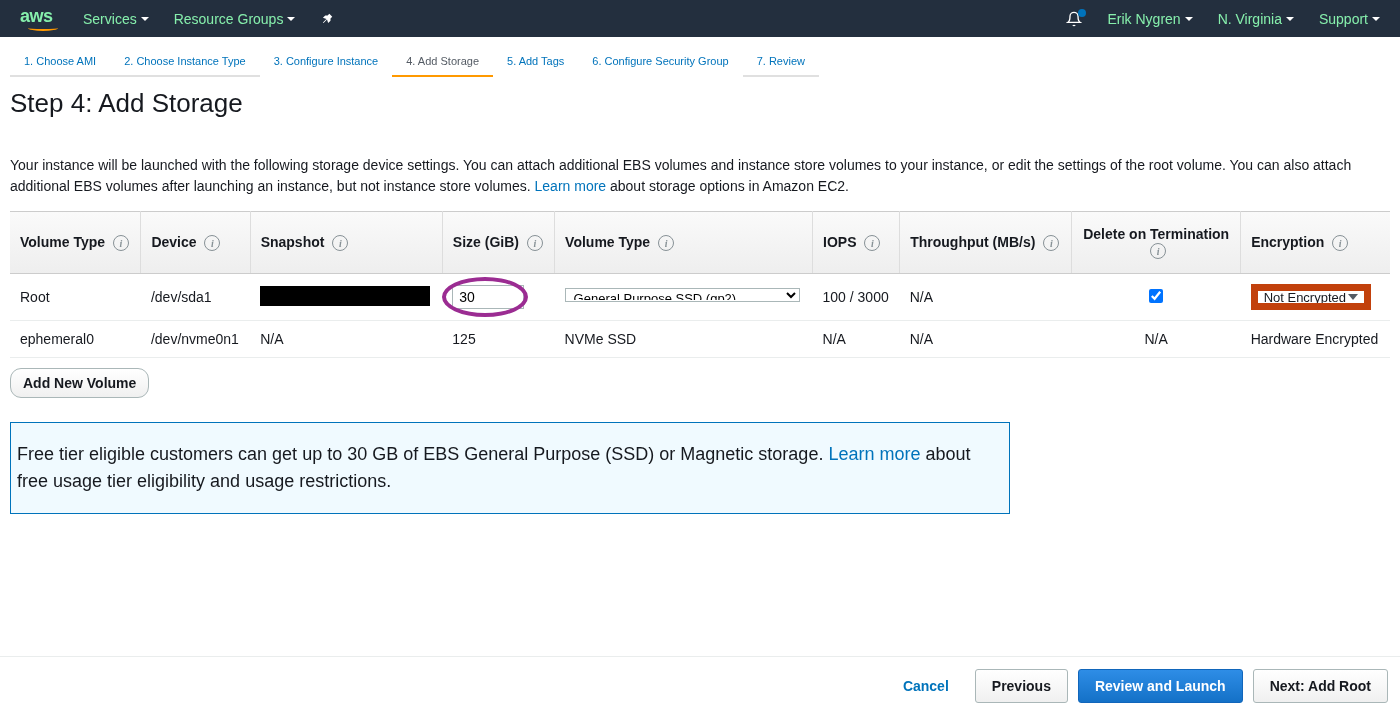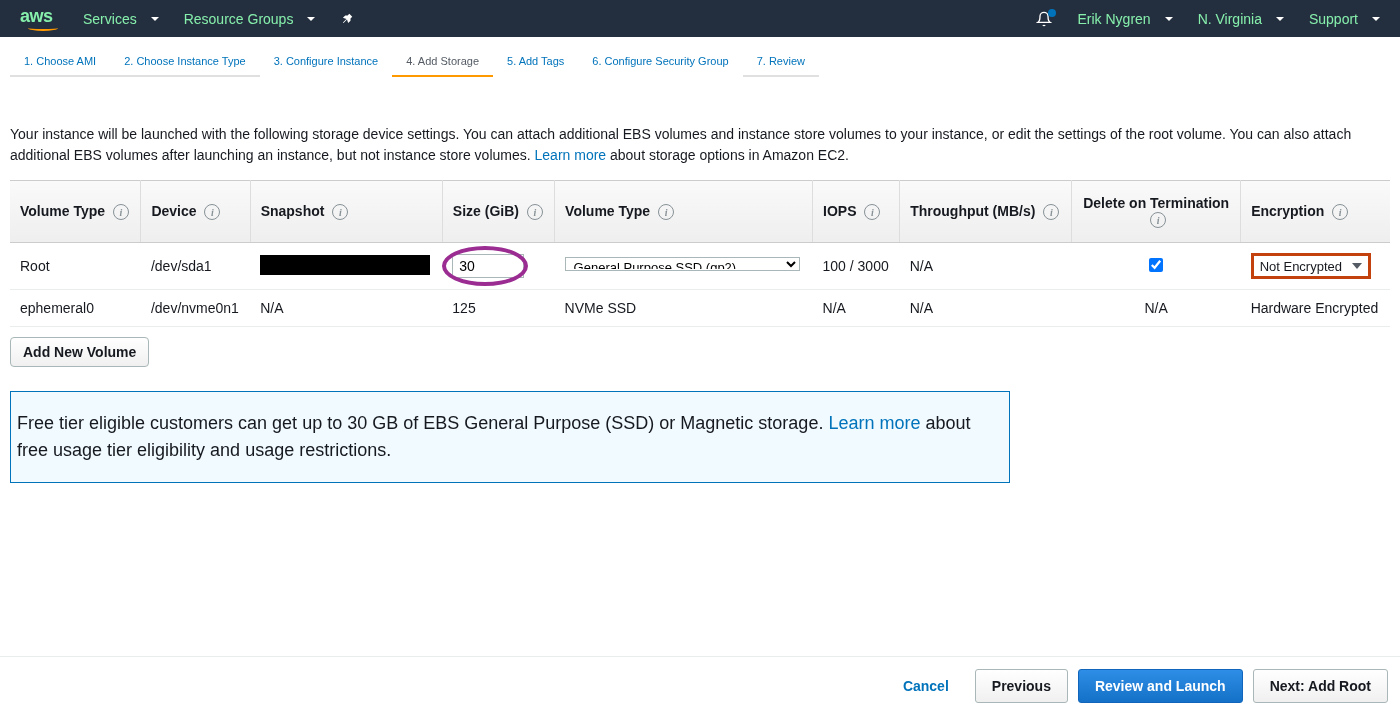--- a/index.html
+++ b/index.html
@@ -4,21 +4,21 @@
 <style>
   * { box-sizing: border-box; margin: 0; padding: 0; }
   body { font-family: "Amazon Ember", "Helvetica Neue", Arial, sans-serif; font-size: 14px; color: #16191f; background: #fff; }
   
   
   .topnav { background: #232f3e; height: 37px; display: flex; align-items: center; padding: 0 20px; color: #86efac; justify-content: space-between; }
   .topnav-left { display: flex; align-items: center; gap: 25px; }
   .topnav-right { display: flex; align-items: center; gap: 25px; }
   .aws-logo { font-weight: bold; font-size: 18px; letter-spacing: -0.5px; }
   .aws-logo .smile { display: block; height: 6px; border-bottom: 2px solid #ff9900; border-radius: 0 0 50% 50%; width: 30px; margin-left: 8px; margin-top: -2px; }
-  .topnav-item { font-size: 14px; font-weight: 500; display: flex; align-items: center; gap: 14px; cursor: pointer; }
+  .topnav-item { font-size: 14px; font-weight: 500; display: flex; align-items: center; gap: 4px; cursor: pointer; }
   .caret-down { width: 0; height: 0; border-left: 4px solid transparent; border-right: 4px solid transparent; border-top: 4px solid #fff; display: inline-block; }
   .pin-icon { font-size: 14px; }
   .bell-wrap { position: relative; }
   .bell-dot { position: absolute; top: -2px; right: -4px; width: 8px; height: 8px; background: #0073bb; border-radius: 50%; }
 
   
   .wizard-tabs { display: flex; gap: 0; padding: 10px 10px 0 10px; border-bottom: 1px solid transparent; }
   .wizard-tab { padding: 8px 14px; font-size: 11px; color: #0073bb; cursor: pointer; border-bottom: 2px solid transparent; }
   .wizard-tab.active { color: #545b64; border-bottom: 2px solid #ff9900; }
   .wizard-tab.inactive-border { border-bottom: 2px solid #e0e0e0; }
@@ -34,25 +34,25 @@
   .vol-table thead { background: linear-gradient(#fafafa,#eeeeee); }
   .vol-table th { text-align: left; padding: 14px 10px; font-size: 14px; font-weight: 600; color: #16191f; border-right: 1px solid #ddd; border-top: 1px solid #ccc; border-bottom: 1px solid #ccc; vertical-align: middle; }
   .vol-table th:last-child { border-right: none; }
   .vol-table td { padding: 10px 10px; font-size: 14px; border-bottom: 1px solid #eaeded; vertical-align: middle; }
   .info-icon { display: inline-flex; width: 16px; height: 16px; border: 1px solid #879196; border-radius: 50%; align-items: center; justify-content: center; font-size: 10px; color: #879196; font-style: italic; font-family: Georgia, serif; margin-left: 4px; vertical-align: middle; }
   .redacted { background: #000; width: 170px; height: 20px; display: inline-block; }
   .size-input { width: 72px; height: 24px; border: 1px solid #aab7b8; padding: 10px 6px; font-size: 14px; }
   .size-circle { position: absolute; width: 86px; height: 40px; border: 4px solid #9b2c92; border-radius: 50%; pointer-events: none; margin-left: -10px; margin-top: -8px; }
   .size-cell { position: relative; }
   .vol-select { width: 235px; height: 14px; border: 1px solid #aab7b8; font-size: 13px; padding: 1px 4px; background: #fff; }
-  .enc-select { width: 120px; height: 26px; border: 3px solid #c2410c; font-size: 13px; padding: 1px 6px; background: #fff; display: inline-flex; align-items: center; justify-content: space-between; overflow: hidden; white-space: nowrap; }
+  .enc-select { width: 120px; height: 26px; border: 7px solid #c2410c; font-size: 13px; padding: 1px 6px; background: #fff; display: inline-flex; align-items: center; justify-content: space-between; overflow: hidden; white-space: nowrap; }
   .enc-caret { width: 0; height: 0; border-left: 5px solid transparent; border-right: 5px solid transparent; border-top: 6px solid #545b64; display: inline-block; flex-shrink: 0; }
   input[type="checkbox"] { width: 14px; height: 14px; accent-color: #0073ff; }
 
-  .add-vol-btn { margin-top: 10px; padding: 6px 12px; background: linear-gradient(#fff,#f0f0f0); border: 1px solid #aab7b8; border-radius: 4px; font-size: 14px; font-weight: 600; color: #16191f; cursor: pointer; }
+  .add-vol-btn { margin-top: 10px; padding: 6px 12px; background: linear-gradient(#fff,#f0f0f0); border: 1px solid #aab7b8; border-radius: 11px; font-size: 14px; font-weight: 600; color: #16191f; cursor: pointer; }
 
   
   .info-box { margin-top: 24px; border: 1px solid #0073bb; background: #f0faff; padding: 18px 6px; font-size: 18px; line-height: 1.5; max-width: 1000px; }
   .info-box a { color: #0073bb; text-decoration: none; }
 
   
   .footer { position: fixed; bottom: 0; left: 0; right: 0; padding: 12px 12px; border-top: 1px solid #eaeded; background: #fff; display: flex; justify-content: flex-end; gap: 10px; align-items: center; }
   .btn { padding: 8px 16px; border-radius: 3px; font-size: 14px; font-weight: 700; cursor: pointer; border: 1px solid #aab7b8; background: linear-gradient(#fff,#f0f0f0); color: #16191f; }
   .btn-link { border: none; background: none; color: #0073bb; }
   .btn-primary { background: linear-gradient(#2e8de6,#1471c7); border: 1px solid #1166bb; color: #fff; }
@@ -107,20 +107,21 @@
   <div class="wizard-tab inactive-border">1. Choose AMI</div>
   <div class="wizard-tab inactive-border">2. Choose Instance Type</div>
   <div class="wizard-tab">3. Configure Instance</div>
   <div class="wizard-tab active">4. Add Storage</div>
   <div class="wizard-tab">5. Add Tags</div>
   <div class="wizard-tab">6. Configure Security Group</div>
   <div class="wizard-tab inactive-border">7. Review</div>
 </div>
 
 <div class="main">
+  <h1>Step 4: Add Storage</h1>
   <p class="desc">
     <span>Your instance will be launched with the following storage device settings. You can attach additional EBS volumes and instance store volumes to your instance, or edit the settings of the root volume. You can also attach additional EBS volumes after launching an instance, but not instance store volumes. </span>
     <a href="#">Learn more</a>
     <span> about storage options in Amazon EC2.</span>
   </p>
 
   <table class="vol-table">
     <thead>
       <tr>
         <th><span>Volume Type</span> <span class="info-icon">i</span></th>

